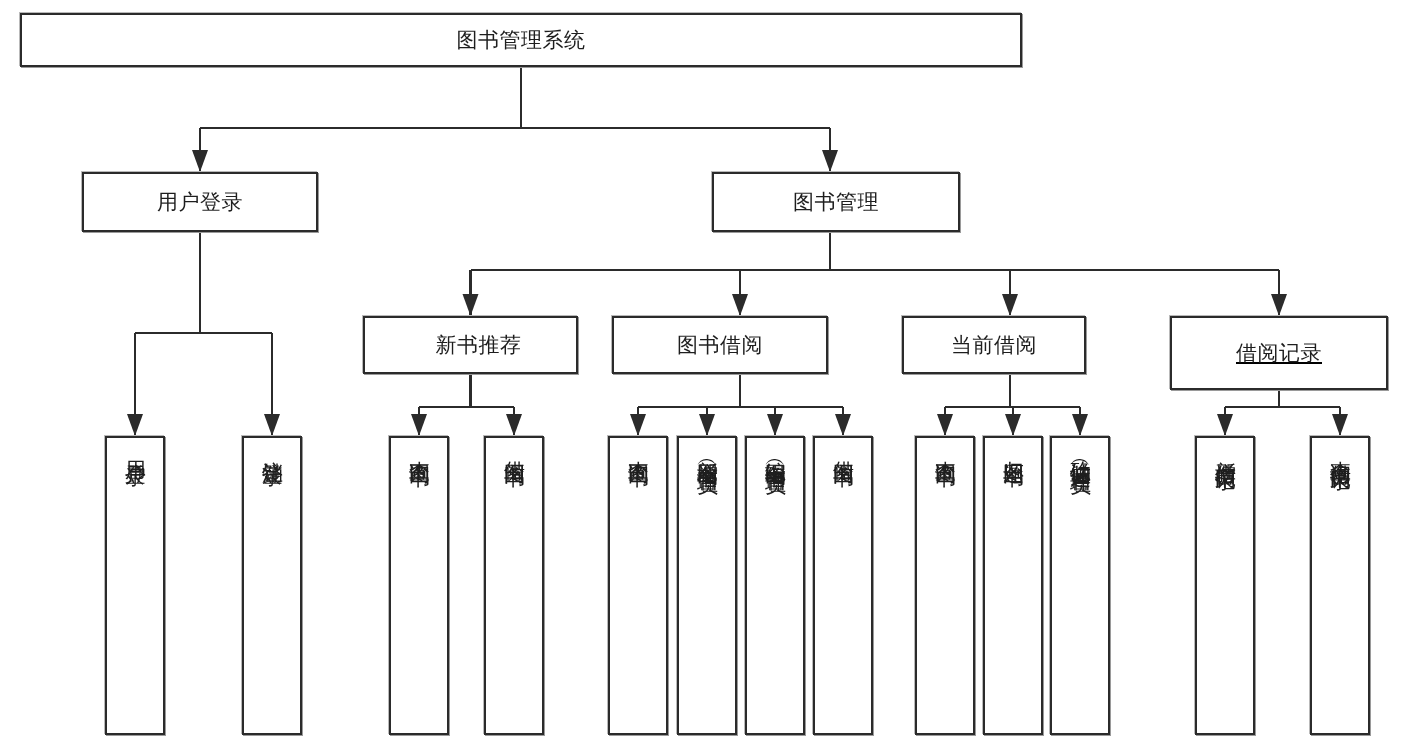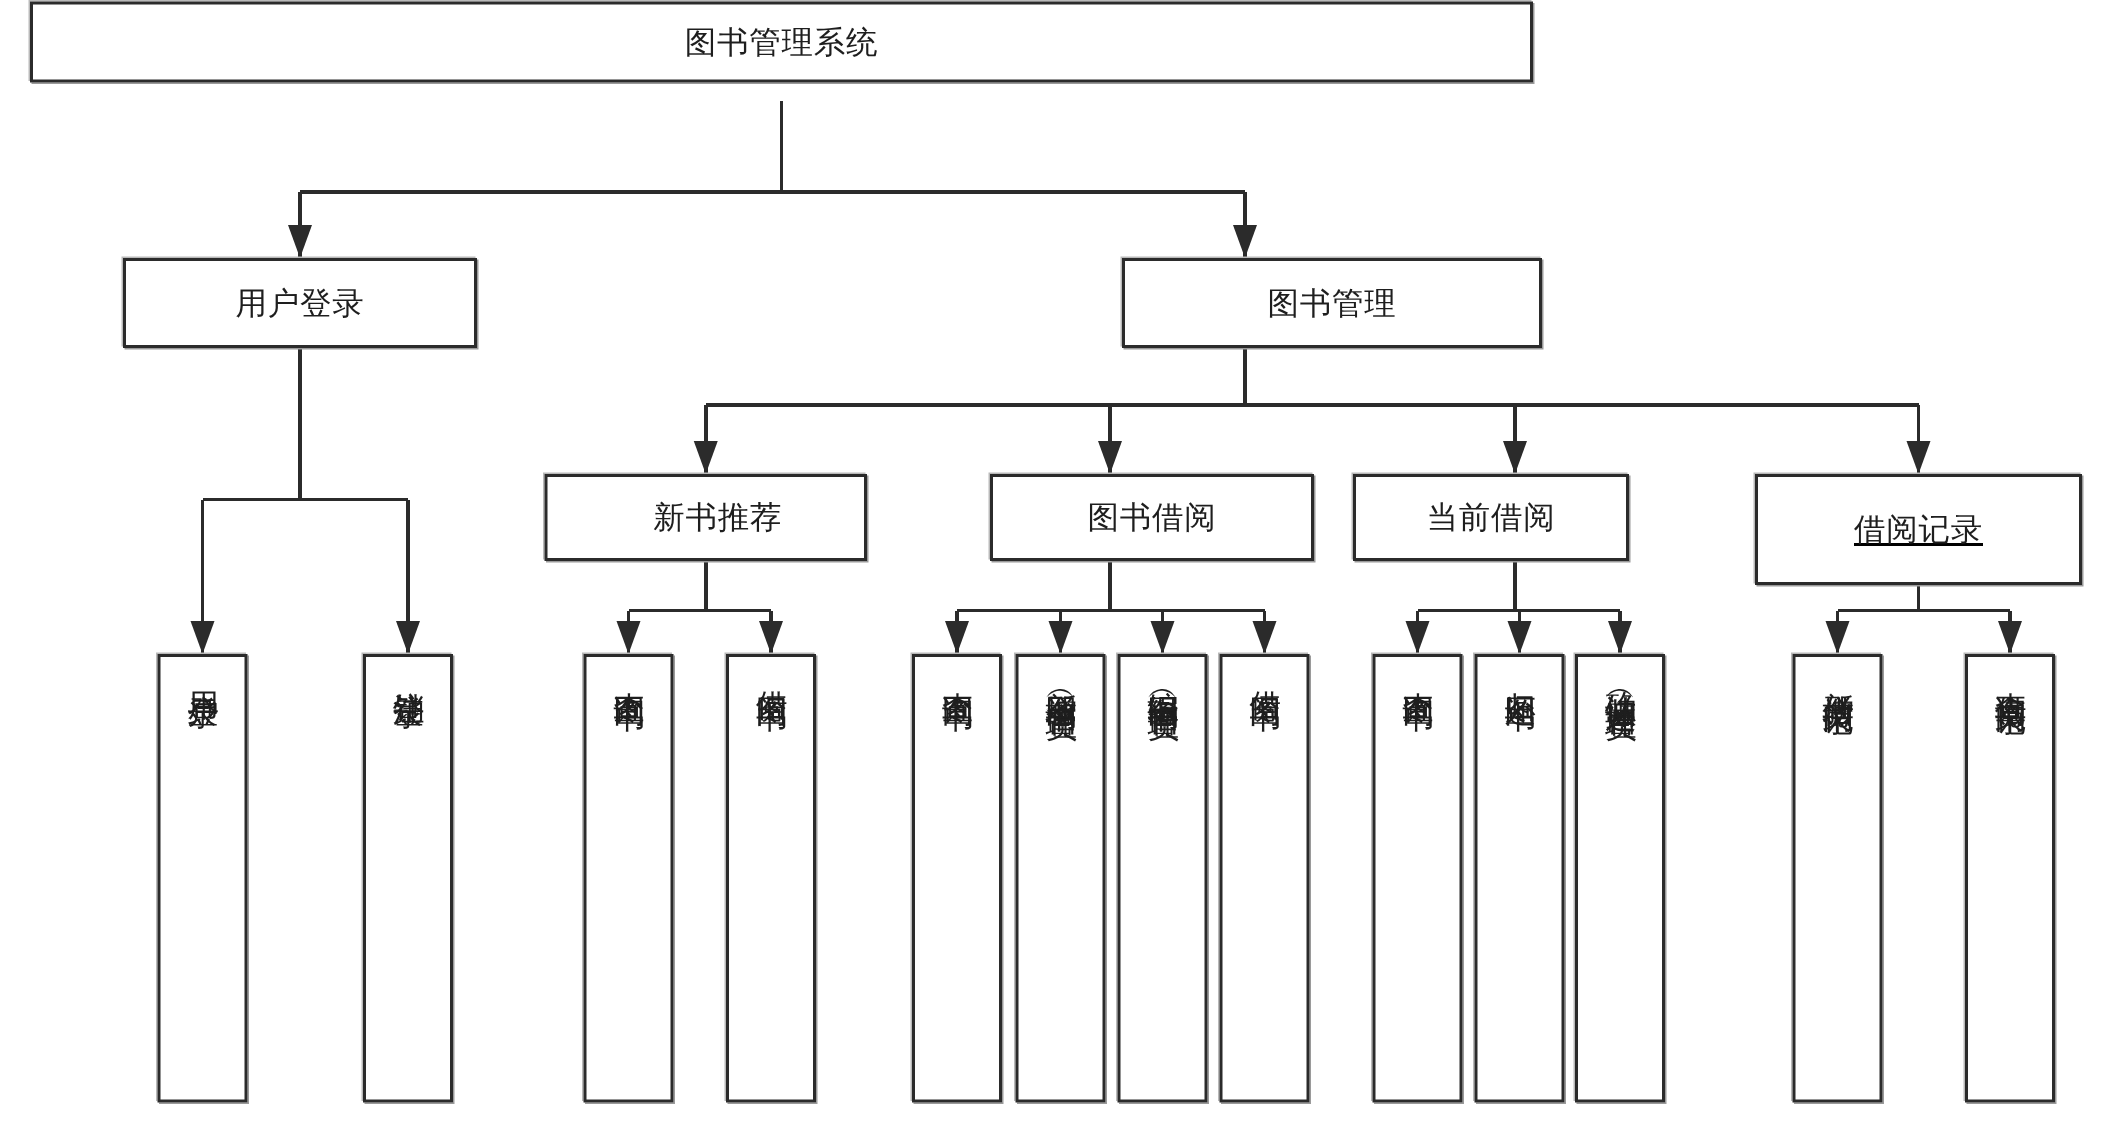--- a/index.html
+++ b/index.html
@@ -126,33 +126,33 @@
       <line x1="1080" y1="407" x2="1080" y2="435" stroke="#2b2b2b" stroke-width="2.5" shape-rendering="crispEdges"></line>
       <path d="M 1072 414 L 1088 414 L 1080 436 Z" fill="#2b2b2b"></path>
       <line x1="1279" y1="374" x2="1279" y2="407" stroke="#2b2b2b" stroke-width="2.5" shape-rendering="crispEdges"></line>
       <line x1="1225" y1="407" x2="1340" y2="407" stroke="#2b2b2b" stroke-width="2.5" shape-rendering="crispEdges"></line>
       <line x1="1225" y1="407" x2="1225" y2="435" stroke="#2b2b2b" stroke-width="2.5" shape-rendering="crispEdges"></line>
       <path d="M 1217 414 L 1233 414 L 1225 436 Z" fill="#2b2b2b"></path>
       <line x1="1340" y1="407" x2="1340" y2="435" stroke="#2b2b2b" stroke-width="2.5" shape-rendering="crispEdges"></line>
       <path d="M 1332 414 L 1348 414 L 1340 436 Z" fill="#2b2b2b"></path>
     </svg>
   <div id="node-layer">
-      <div class="node-box" style="left: 20px; top: 1px; width: 1002px; height: 54px;">
+      <div class="node-box" style="left: 20px; top: 13px; width: 1002px; height: 54px;">
         <span class="node-label">图书管理系统</span>
       </div>
       <div class="node-box" style="left: 82px; top: 172px; width: 236px; height: 60px;">
         <span class="node-label">用户登录</span>
       </div>
-      <div class="node-box" style="left: 712px; top: 172px; width: 280px; height: 60px; margin-left: 36px;">
+      <div class="node-box" style="left: 712px; top: 172px; width: 248px; height: 60px;">
         <span class="node-label">图书管理</span>
       </div>
       <div class="node-box" style="left: 363px; top: 316px; width: 215px; height: 58px; padding-left: 16px;">
         <span class="node-label">新书推荐</span>
       </div>
-      <div class="node-box" style="left: 660px; top: 316px; width: 216px; height: 58px; align-items: center;">
+      <div class="node-box" style="left: 612px; top: 316px; width: 216px; height: 58px; align-items: center;">
         <span class="node-label">图书借阅</span>
       </div>
       <div class="node-box" style="left: 902px; top: 316px; width: 184px; height: 58px;">
         <span class="node-label">当前借阅</span>
       </div>
       <div class="node-box" style="left: 1170px; top: 316px; width: 218px; height: 74px; text-decoration: underline;">
         <span class="node-label">借阅记录</span>
       </div>
       <div class="node-box vertical" style="left: 105px; top: 436px; width: 60px; height: 299px;">
         <span class="node-label">用户登录</span>

